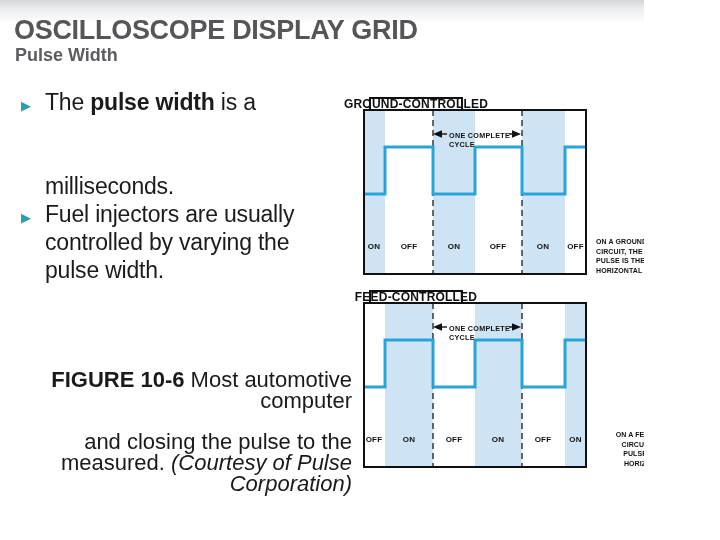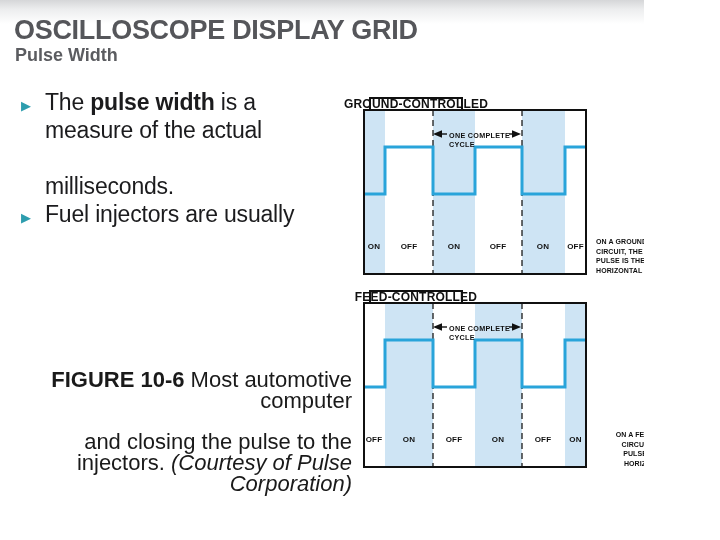--- a/index.html
+++ b/index.html
@@ -61,36 +61,37 @@
 
 <div class="slide">
 
   <h1 class="title">OSCILLOSCOPE DISPLAY GRID</h1>
   <h2 class="subtitle">Pulse Width</h2>
 
   <div class="bullets">
     <div class="bullet">
       <span class="marker">▶</span>
       <span>The </span><b>pulse width</b><span> is a</span><br>
-      <span>measure of the actual</span><br>
+      <br>
       <br>
       <span>milliseconds.</span>
     </div>
     <div class="bullet">
       <span class="marker">▶</span>
       <span>Fuel injectors are usually</span><br>
-      <br>
+      <span>controlled by varying the</span><br>
+      <span>pulse width.</span>
     </div>
   </div>
 
   <div class="caption">
     <span class="fig">FIGURE 10-6</span><span> Most automotive computer</span><br>
     <br>
     <span>and closing the pulse to the</span><br>
-    <span>injectors. </span><span class="it">(Courtesy of Pulse</span><br>
+    <span>measured. </span><span class="it">(Courtesy of Pulse</span><br>
     <span class="it">Corporation)</span>
   </div>
 
   <div class="diagram" id="diagram-ground">
     <div class="dlabel">GROUND-CONTROLLED</div>
     <svg class="wavesvg" width="224" height="166" viewBox="0 0 224 166">
       <rect class="band" x="1" y="1" width="21" height="164"></rect>
       <rect class="band" x="70" y="1" width="42" height="164"></rect>
       <rect class="band" x="159" y="1" width="43" height="164"></rect>
       <line class="dash" x1="70" y1="1" x2="70" y2="165"></line>

